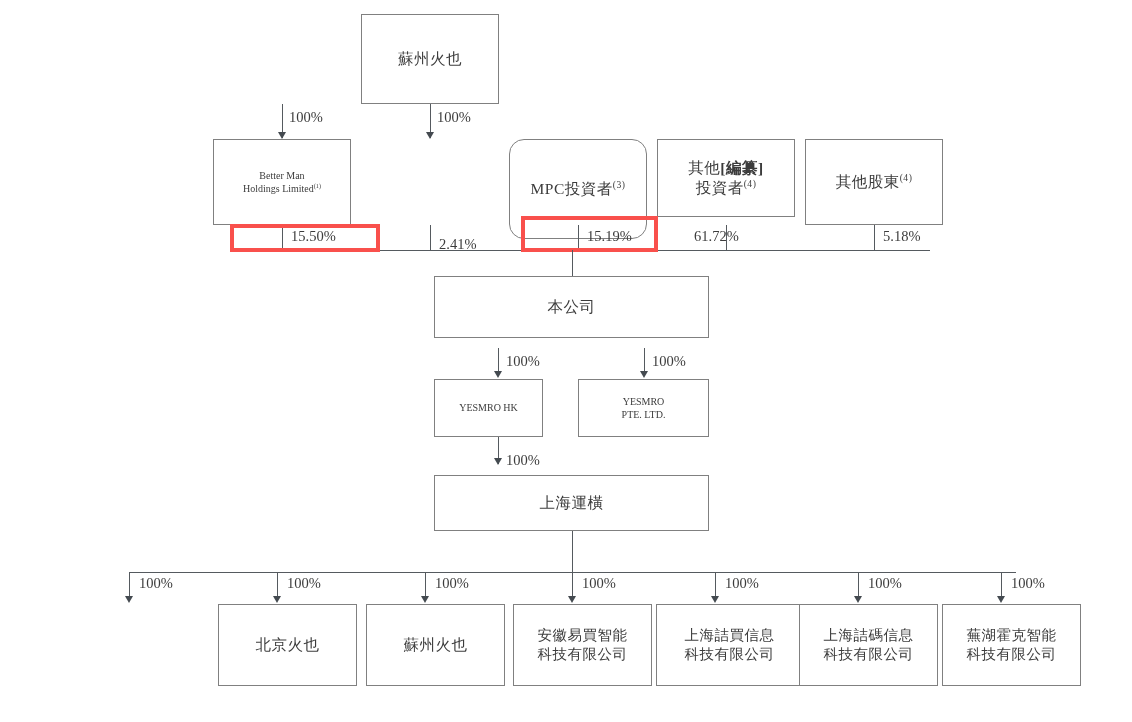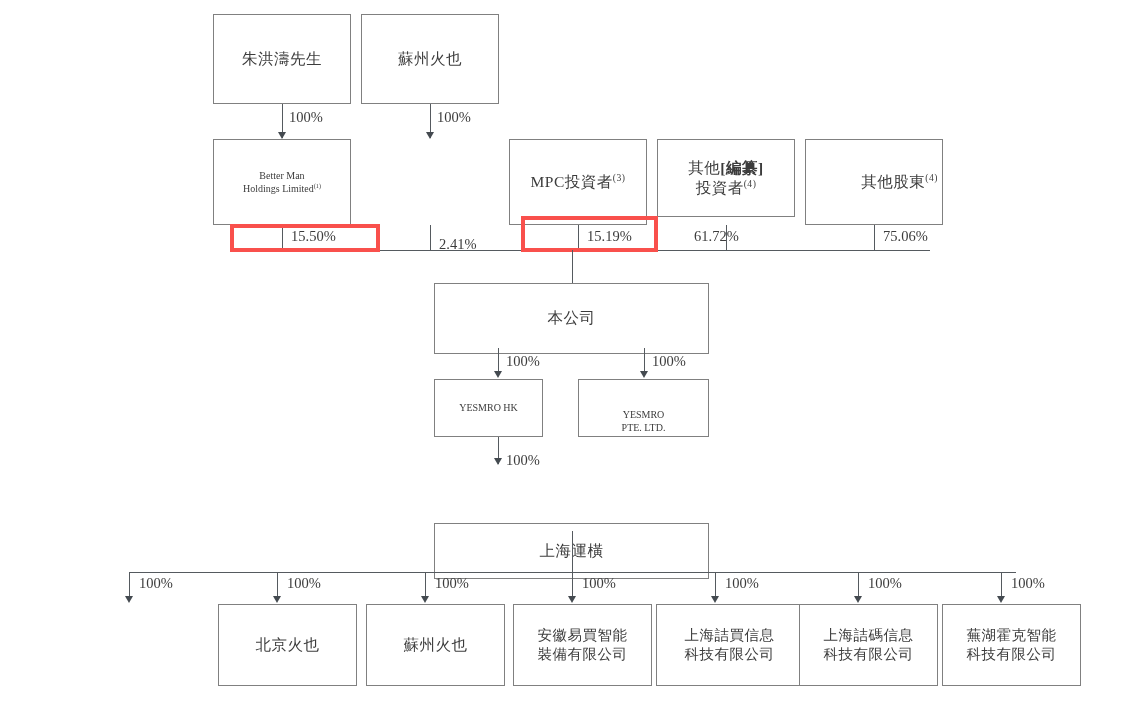--- a/index.html
+++ b/index.html
@@ -76,98 +76,95 @@
     border: 4px solid #f9504c;
     background: transparent;
     pointer-events: none;
   }
 </style>
 </head>
 <body>
 
 <div id="chart-root">
 
-  <div class="node cjk" style="left:213px; top:14px; width:138px; height:90px;">
-    <span class="txt">朱洪濤先生</span>
-  </div>
   <div class="node cjk" style="left:361px; top:14px; width:138px; height:90px;">
     <span class="txt">蘇州火也</span>
   </div>
 
   <div class="vline" style="left:282px; top:104px; height:34px;"></div>
   <div class="arrowhead" style="left:278px; top:132px;"></div>
   <div class="pct" style="left:289px; top:109px;">100%</div>
 
   <div class="vline" style="left:430px; top:104px; height:34px;"></div>
   <div class="arrowhead" style="left:426px; top:132px;"></div>
   <div class="pct" style="left:437px; top:109px;">100%</div>
 
   <div class="node latin" style="left:213px; top:139px; width:138px; height:86px;">
     <span class="txt"><span>Better Man
 Holdings Limited</span><sup>(1)</sup></span>
   </div>
-  <div class="node cjk" style="left:509px; top:139px; width:138px; height:86px;">
+  <div class="node cjk" style="left:509px; top:139px; width:138px; height:100px;border-radius:15px;">
     <span class="txt"><span>MPC投資者</span><sup>(3)</sup></span>
   </div>
   <div class="node cjk" style="left:657px; top:139px; width:138px; height:78px;">
     <span class="txt"><span>其他</span><span class="redact">[編纂]</span><span>
 投資者</span><sup>(4)</sup></span>
   </div>
-  <div class="node cjk" style="left:805px; top:139px; width:138px; height:86px;justify-content:flex-end;">
+  <div class="node cjk" style="left:805px; top:139px; width:138px; height:86px;">
     <span class="txt"><span>其他股東</span><sup>(4)</sup></span>
   </div>
 
   <div class="hline" style="left:230px; top:250px; width:700px;"></div>
 
   <div class="vline" style="left:282px; top:225px; height:26px;"></div>
   <div class="pct" style="left:291px; top:228px;">15.50%</div>
 
   <div class="vline" style="left:430px; top:225px; height:26px;"></div>
   <div class="pct" style="left:439px; top:236px;">2.41%</div>
 
   <div class="vline" style="left:578px; top:225px; height:26px;"></div>
   <div class="pct" style="left:587px; top:228px;">15.19%</div>
 
   <div class="vline" style="left:726px; top:225px; height:26px;"></div>
   <div class="pct" style="left:694px; top:228px;text-align:right;">61.72%</div>
 
   <div class="vline" style="left:874px; top:225px; height:26px;"></div>
-  <div class="pct" style="left:883px; top:228px;">75.06%</div>
+  <div class="pct" style="left:883px; top:228px;">5.18%</div>
 
   <div class="highlight" style="left:230px; top:224px; width:150px; height:28px;"></div>
   <div class="highlight" style="left:521px; top:216px; width:137px; height:36px;"></div>
 
   <div class="vline" style="left:572px; top:250px; height:40px;"></div>
   <div class="arrowhead" style="left:568px; top:285px;"></div>
 
-  <div class="node cjk" style="left:434px; top:283px; width:275px; height:71px;">
+  <div class="node cjk" style="left:434px; top:276px; width:275px; height:62px;">
     <span class="txt">本公司</span>
   </div>
 
   <div class="vline" style="left:498px; top:348px; height:28px;"></div>
   <div class="arrowhead" style="left:494px; top:371px;"></div>
   <div class="pct" style="left:506px; top:353px;">100%</div>
 
   <div class="vline" style="left:644px; top:348px; height:28px;"></div>
   <div class="arrowhead" style="left:640px; top:371px;"></div>
   <div class="pct" style="left:652px; top:353px;">100%</div>
 
   <div class="node latin" style="left:434px; top:379px; width:109px; height:58px;">
     <span class="txt">YESMRO HK</span>
   </div>
-  <div class="node latin" style="left:578px; top:379px; width:131px; height:58px;align-items:flex-end;">
+  <div class="node latin" style="left:578px; top:379px; width:131px; height:58px;">
     <span class="txt">YESMRO
 PTE. LTD.</span>
   </div>
 
   <div class="vline" style="left:498px; top:437px; height:27px;"></div>
   <div class="arrowhead" style="left:494px; top:458px;"></div>
   <div class="pct" style="left:506px; top:452px;">100%</div>
 
-  <div class="node cjk" style="left:434px; top:475px; width:275px; height:56px;margin-top:48px;">
+  <div class="node cjk" style="left:434px; top:475px; width:275px; height:56px;">
     <span class="txt">上海運橫</span>
   </div>
 
   <div class="vline" style="left:572px; top:531px; height:41px;"></div>
   <div class="hline" style="left:129px; top:572px; width:887px;"></div>
 
   <div class="vline" style="left:129px; top:572px; height:28px;"></div>
   <div class="arrowhead" style="left:125px; top:596px;"></div>
   <div class="pct" style="left:139px; top:575px;">100%</div>
 
@@ -183,21 +180,21 @@
   <div class="pct" style="left:435px; top:575px;">100%</div>
   <div class="node cjk" style="left:366px; top:604px; width:139px; height:82px;">
     <span class="txt">蘇州火也</span>
   </div>
 
   <div class="vline" style="left:572px; top:572px; height:28px;"></div>
   <div class="arrowhead" style="left:568px; top:596px;"></div>
   <div class="pct" style="left:582px; top:575px;">100%</div>
   <div class="node cjk small" style="left:513px; top:604px; width:139px; height:82px;">
     <span class="txt">安徽易買智能
-裝備有限公司</span>
+科技有限公司</span>
   </div>
 
   <div class="vline" style="left:715px; top:572px; height:28px;"></div>
   <div class="arrowhead" style="left:711px; top:596px;"></div>
   <div class="pct" style="left:725px; top:575px;">100%</div>
   <div class="node cjk small" style="left:656px; top:604px; width:147px; height:82px;">
     <span class="txt">上海詰買信息
 科技有限公司</span>
   </div>
 

